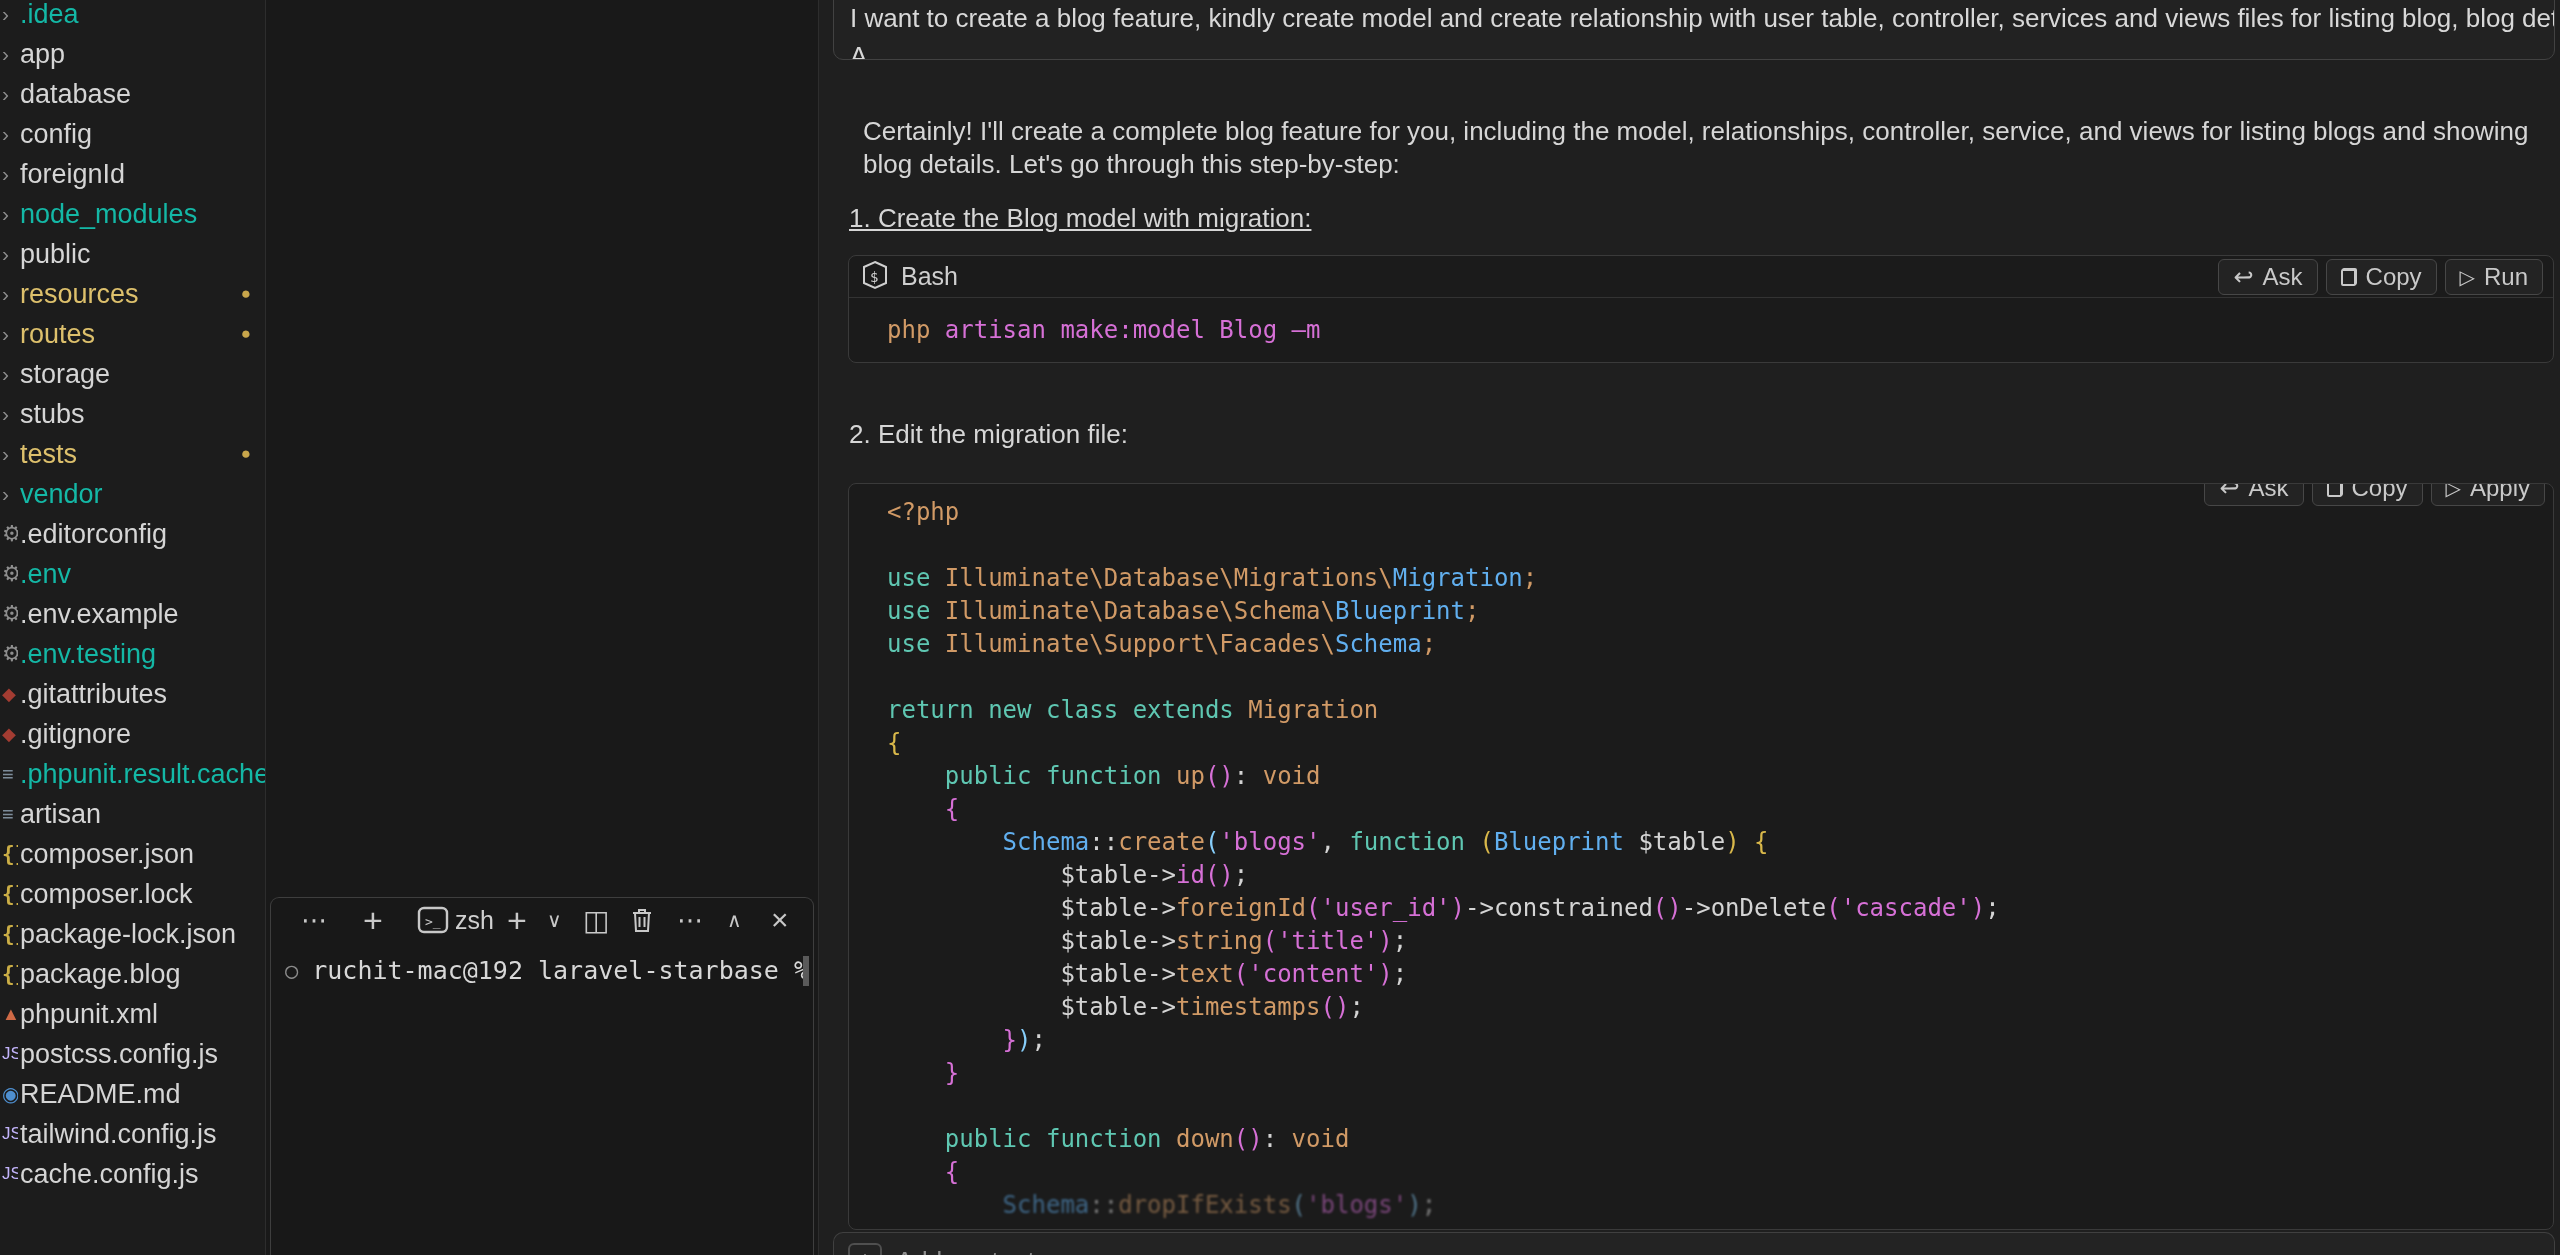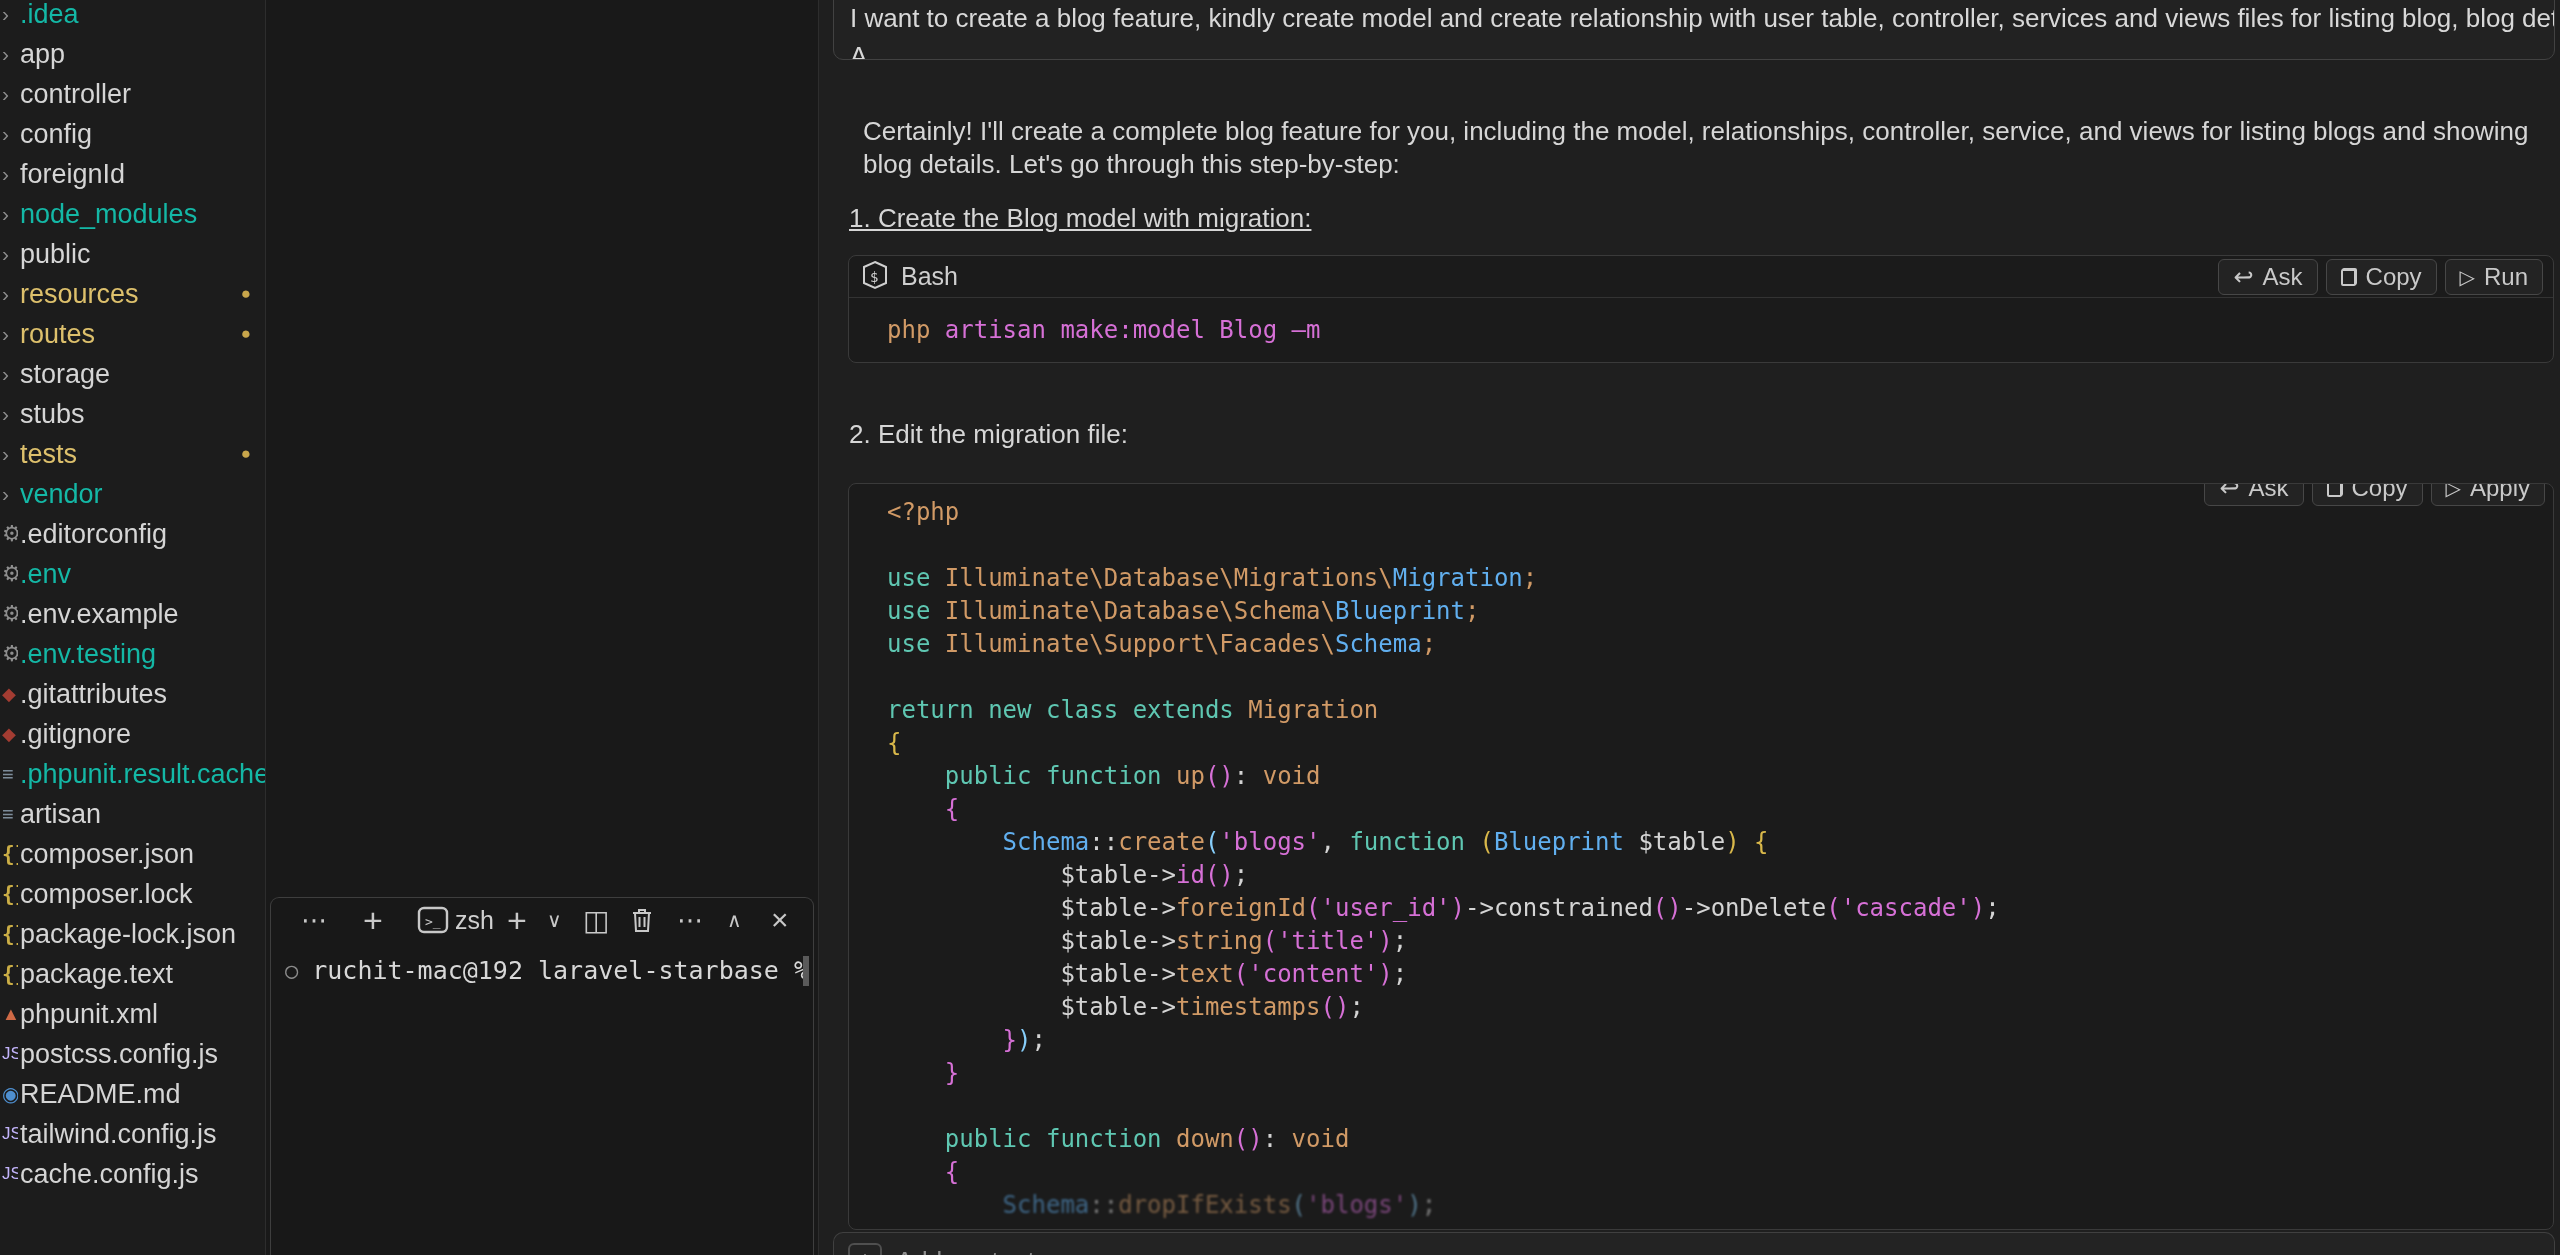--- a/index.html
+++ b/index.html
@@ -93,21 +93,21 @@
         <div class="trow">
           <span class="tico ">›</span>
           <span class="tlabel dim">.idea</span>
         </div>
         <div class="trow">
           <span class="tico ">›</span>
           <span class="tlabel">app</span>
         </div>
         <div class="trow">
           <span class="tico ">›</span>
-          <span class="tlabel">controller</span>
+          <span class="tlabel">database</span>
         </div>
         <div class="trow">
           <span class="tico ">›</span>
           <span class="tlabel">config</span>
         </div>
         <div class="trow">
           <span class="tico ">›</span>
           <span class="tlabel">foreignId</span>
         </div>
         <div class="trow">
@@ -184,21 +184,21 @@
         <div class="trow">
           <span class="tico ti-json">{}</span>
           <span class="tlabel">composer.lock</span>
         </div>
         <div class="trow">
           <span class="tico ti-json">{}</span>
           <span class="tlabel">package-lock.json</span>
         </div>
         <div class="trow">
           <span class="tico ti-json">{}</span>
-          <span class="tlabel">package.text</span>
+          <span class="tlabel">package.blog</span>
         </div>
         <div class="trow">
           <span class="tico ti-xml">▲</span>
           <span class="tlabel">phpunit.xml</span>
         </div>
         <div class="trow">
           <span class="tico ti-js">JS</span>
           <span class="tlabel">postcss.config.js</span>
         </div>
         <div class="trow">

